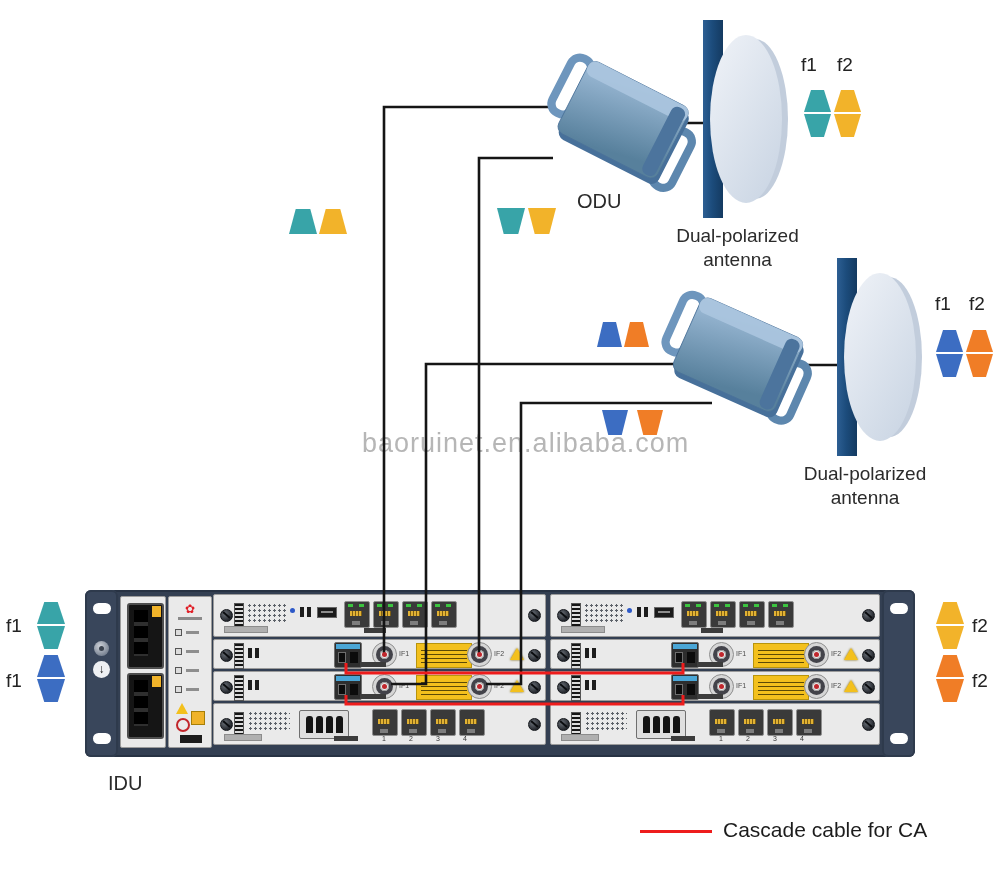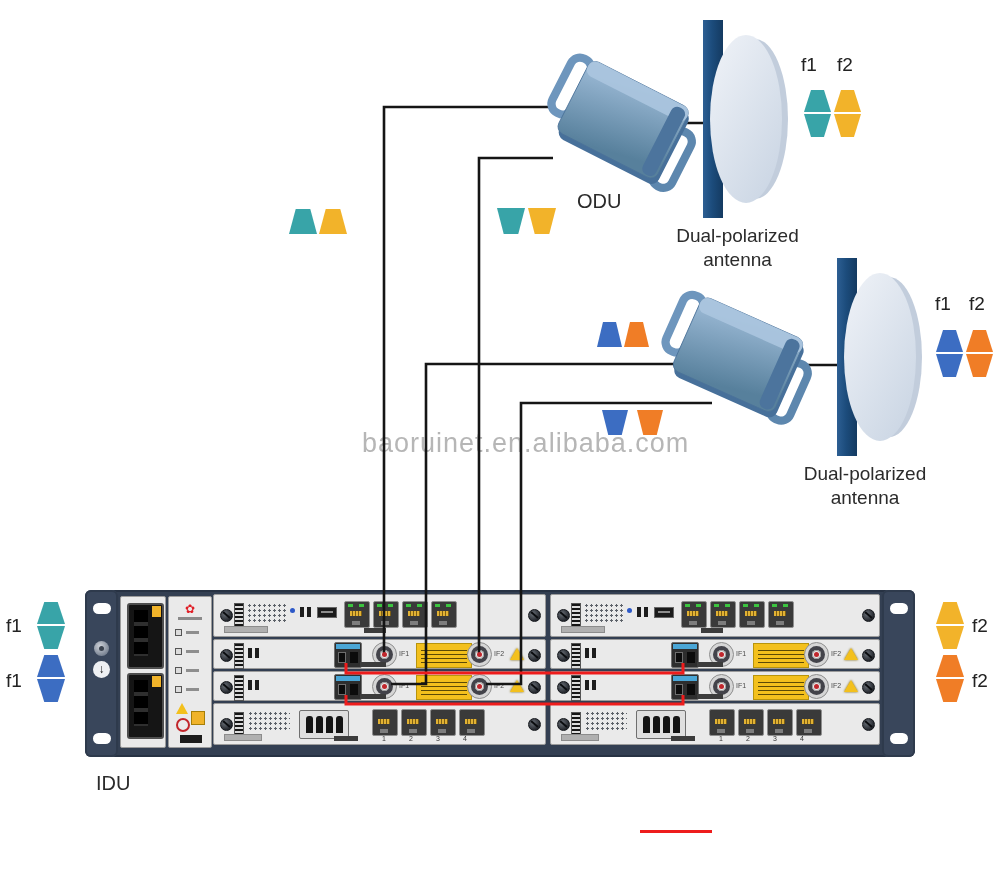--- a/index.html
+++ b/index.html
@@ -432,23 +432,24 @@
 
   <div class="lbl" style="left:577px;top:190px;">ODU</div>
   <div class="lbl lbl-center" style="left:655px;top:224px;width:165px;">
     <div>Dual-polarized</div>
     <div>antenna</div>
   </div>
   <div class="lbl lbl-center" style="left:785px;top:462px;width:160px;">
     <div>Dual-polarized</div>
     <div>antenna</div>
   </div>
-  <div class="lbl" style="left:96px;top:772px;">IDU</div>
+  <div class="lbl" style="left:108px;top:772px;">IDU</div>
 
   <div class="legend-line"></div>
+  <div class="legend-text">Cascade cable for CA</div>
 
   <div class="trap trap-up c-teal" style="left:289px;top:209px;width:28px;height:25px;"></div>
   <div class="trap trap-up c-yellow" style="left:319px;top:209px;width:28px;height:25px;"></div>
   <div class="trap trap-down c-teal" style="left:497px;top:208px;width:28px;height:26px;"></div>
   <div class="trap trap-down c-yellow" style="left:528px;top:208px;width:28px;height:26px;"></div>
 
   <div class="trap trap-up c-blue" style="left:597px;top:322px;width:25px;height:25px;"></div>
   <div class="trap trap-up c-orange" style="left:624px;top:322px;width:25px;height:25px;"></div>
   <div class="trap trap-down c-blue" style="left:602px;top:410px;width:26px;height:25px;"></div>
   <div class="trap trap-down c-orange" style="left:637px;top:410px;width:26px;height:25px;"></div>

